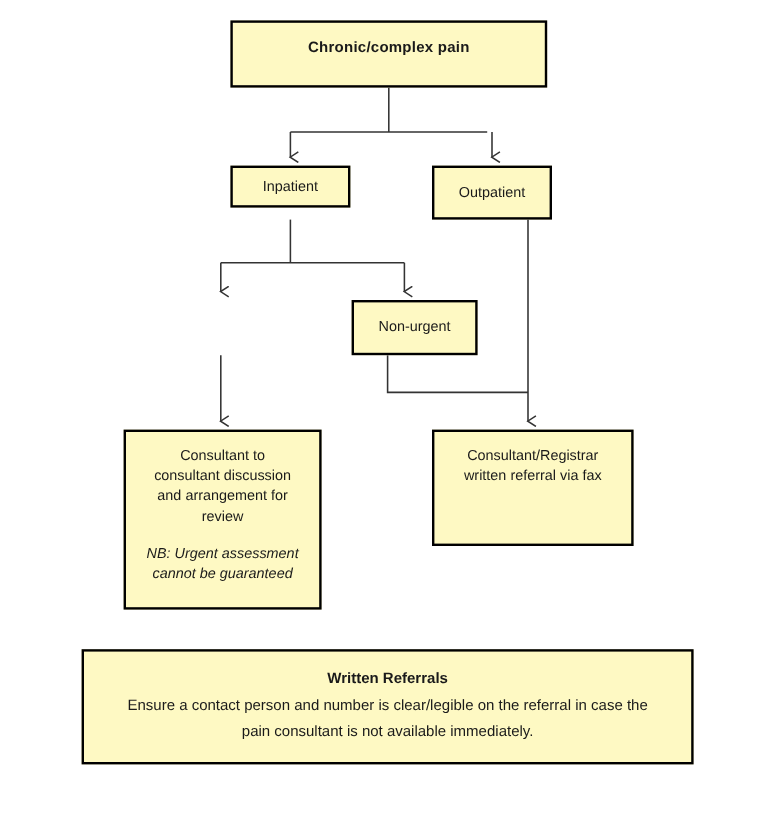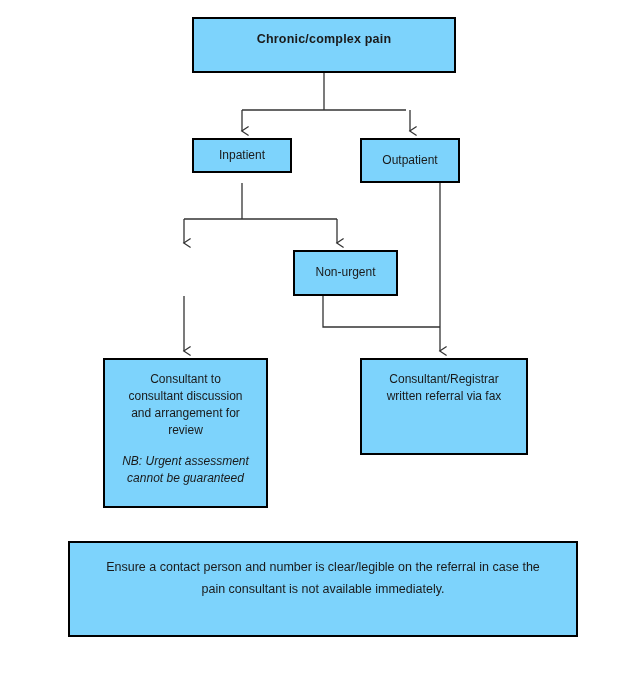--- a/index.html
+++ b/index.html
@@ -10,21 +10,21 @@
     color:#1a1a1a;
     overflow:hidden;
     position:relative;
   }
   #canvas{position:absolute;left:0;top:0;width:641px;height:681px;}
   svg.conn{position:absolute;left:0;top:0;width:641px;height:681px;pointer-events:none;}
 
   .box{
     position:absolute;
     border:2px solid #000000;
-    background:#7dd3fc;
+    background:#fef9c3;
     box-sizing:border-box;
     display:flex;
     flex-direction:column;
     align-items:center;
     justify-content:center;
     text-align:center;
     line-height:1.42;
     z-index:2;
   }
   .box .line{display:block;width:100%;}
@@ -113,19 +113,20 @@
   </div>
 
   <div class="box" id="box-fax">
     <div class="grp">
       <span class="line">Consultant/Registrar</span>
       <span class="line">written referral via fax</span>
     </div>
   </div>
 
   <div class="box" id="box-footer">
+    <span class="line title">Written Referrals</span>
     <div class="body">
       <span class="line">Ensure a contact person and number is clear/legible on the referral in case the</span>
       <span class="line">pain consultant is not available immediately.</span>
     </div>
   </div>
 
 </div>
 
 </body></html>

